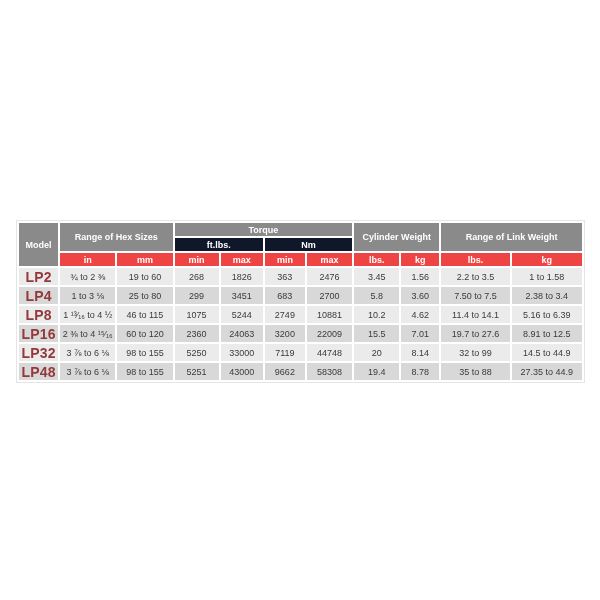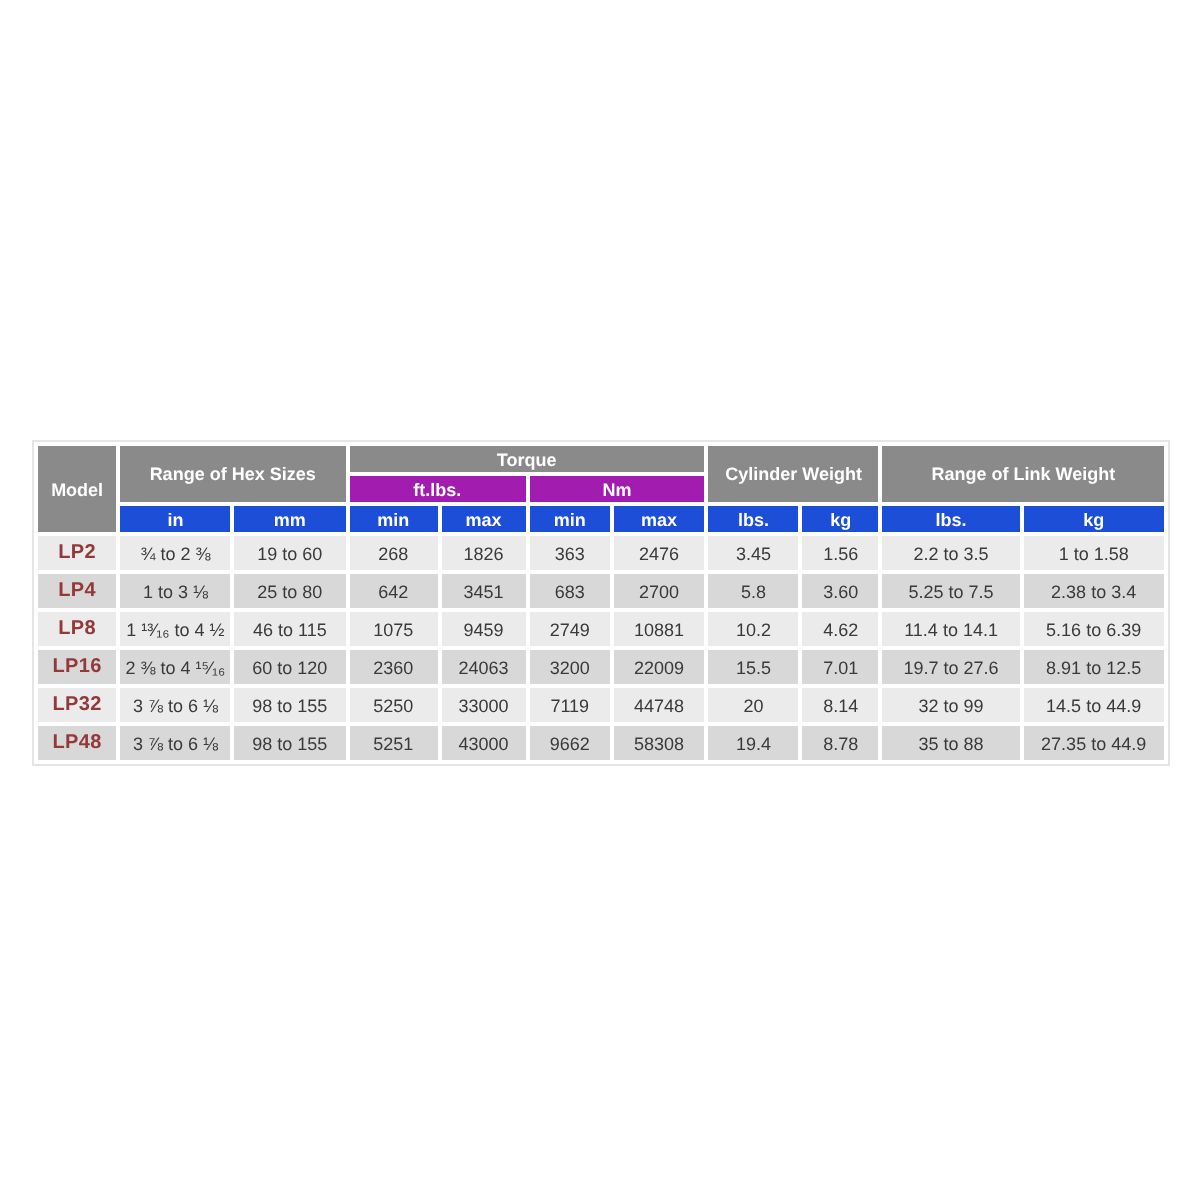--- a/index.html
+++ b/index.html
@@ -18,33 +18,33 @@
   table.spec th,table.spec td{
     border:2px solid #ffffff;
     padding:0;margin:0;text-align:center;vertical-align:middle;
     overflow:hidden;white-space:nowrap;
   }
   
   thead th{
     color:#ffffff;font-weight:bold;font-size:9px;line-height:10px;
     background:#8a8a8a;
   }
-  thead tr.mid th{background:#a21caf;height:13px;}
-  thead tr.leaf th{background:#1d4ed8;height:13px;}
+  thead tr.mid th{background:#0f172a;height:13px;}
+  thead tr.leaf th{background:#ef4444;height:13px;}
   thead tr.top th{height:13px;}
   thead th.grp{background:#8a8a8a;}
   
   th.gsep,td.gsep{border-left-width:3px;}
   
   tbody tr{height:19px;}
   tbody tr:nth-child(odd) td{background:#ebebeb;}
   tbody tr:nth-child(even) td{background:#d8d8d8;}
   tbody td{font-size:9px;color:#3a3a3a;}
   tbody td.model{
-    font-weight:bold;color:#94383a;font-size:10px;letter-spacing:.2px;
+    font-weight:bold;color:#94383a;font-size:14px;letter-spacing:.2px;
   }
 </style>
 </head>
 <body>
 
 <div class="table-wrap">
   <table class="spec">
     <colgroup>
       <col style="width:41px">
         <col style="width:57px">
@@ -94,35 +94,35 @@
         <td>2476</td>
         <td class="gsep">3.45</td>
         <td>1.56</td>
         <td class="gsep">2.2 to 3.5</td>
         <td>1 to 1.58</td>
       </tr>
       <tr>
         <td class="model">LP4</td>
         <td class="gsep">1 to 3 ⅛</td>
         <td>25 to 80</td>
-        <td class="gsep">642</td>
+        <td class="gsep">299</td>
         <td>3451</td>
         <td>683</td>
         <td>2700</td>
         <td class="gsep">5.8</td>
         <td>3.60</td>
-        <td class="gsep">5.25 to 7.5</td>
+        <td class="gsep">7.50 to 7.5</td>
         <td>2.38 to 3.4</td>
       </tr>
       <tr>
         <td class="model">LP8</td>
         <td class="gsep">1 ¹³⁄₁₆ to 4 ½</td>
         <td>46 to 115</td>
         <td class="gsep">1075</td>
-        <td>9459</td>
+        <td>5244</td>
         <td>2749</td>
         <td>10881</td>
         <td class="gsep">10.2</td>
         <td>4.62</td>
         <td class="gsep">11.4 to 14.1</td>
         <td>5.16 to 6.39</td>
       </tr>
       <tr>
         <td class="model">LP16</td>
         <td class="gsep">2 ⅜ to 4 ¹⁵⁄₁₆</td>

